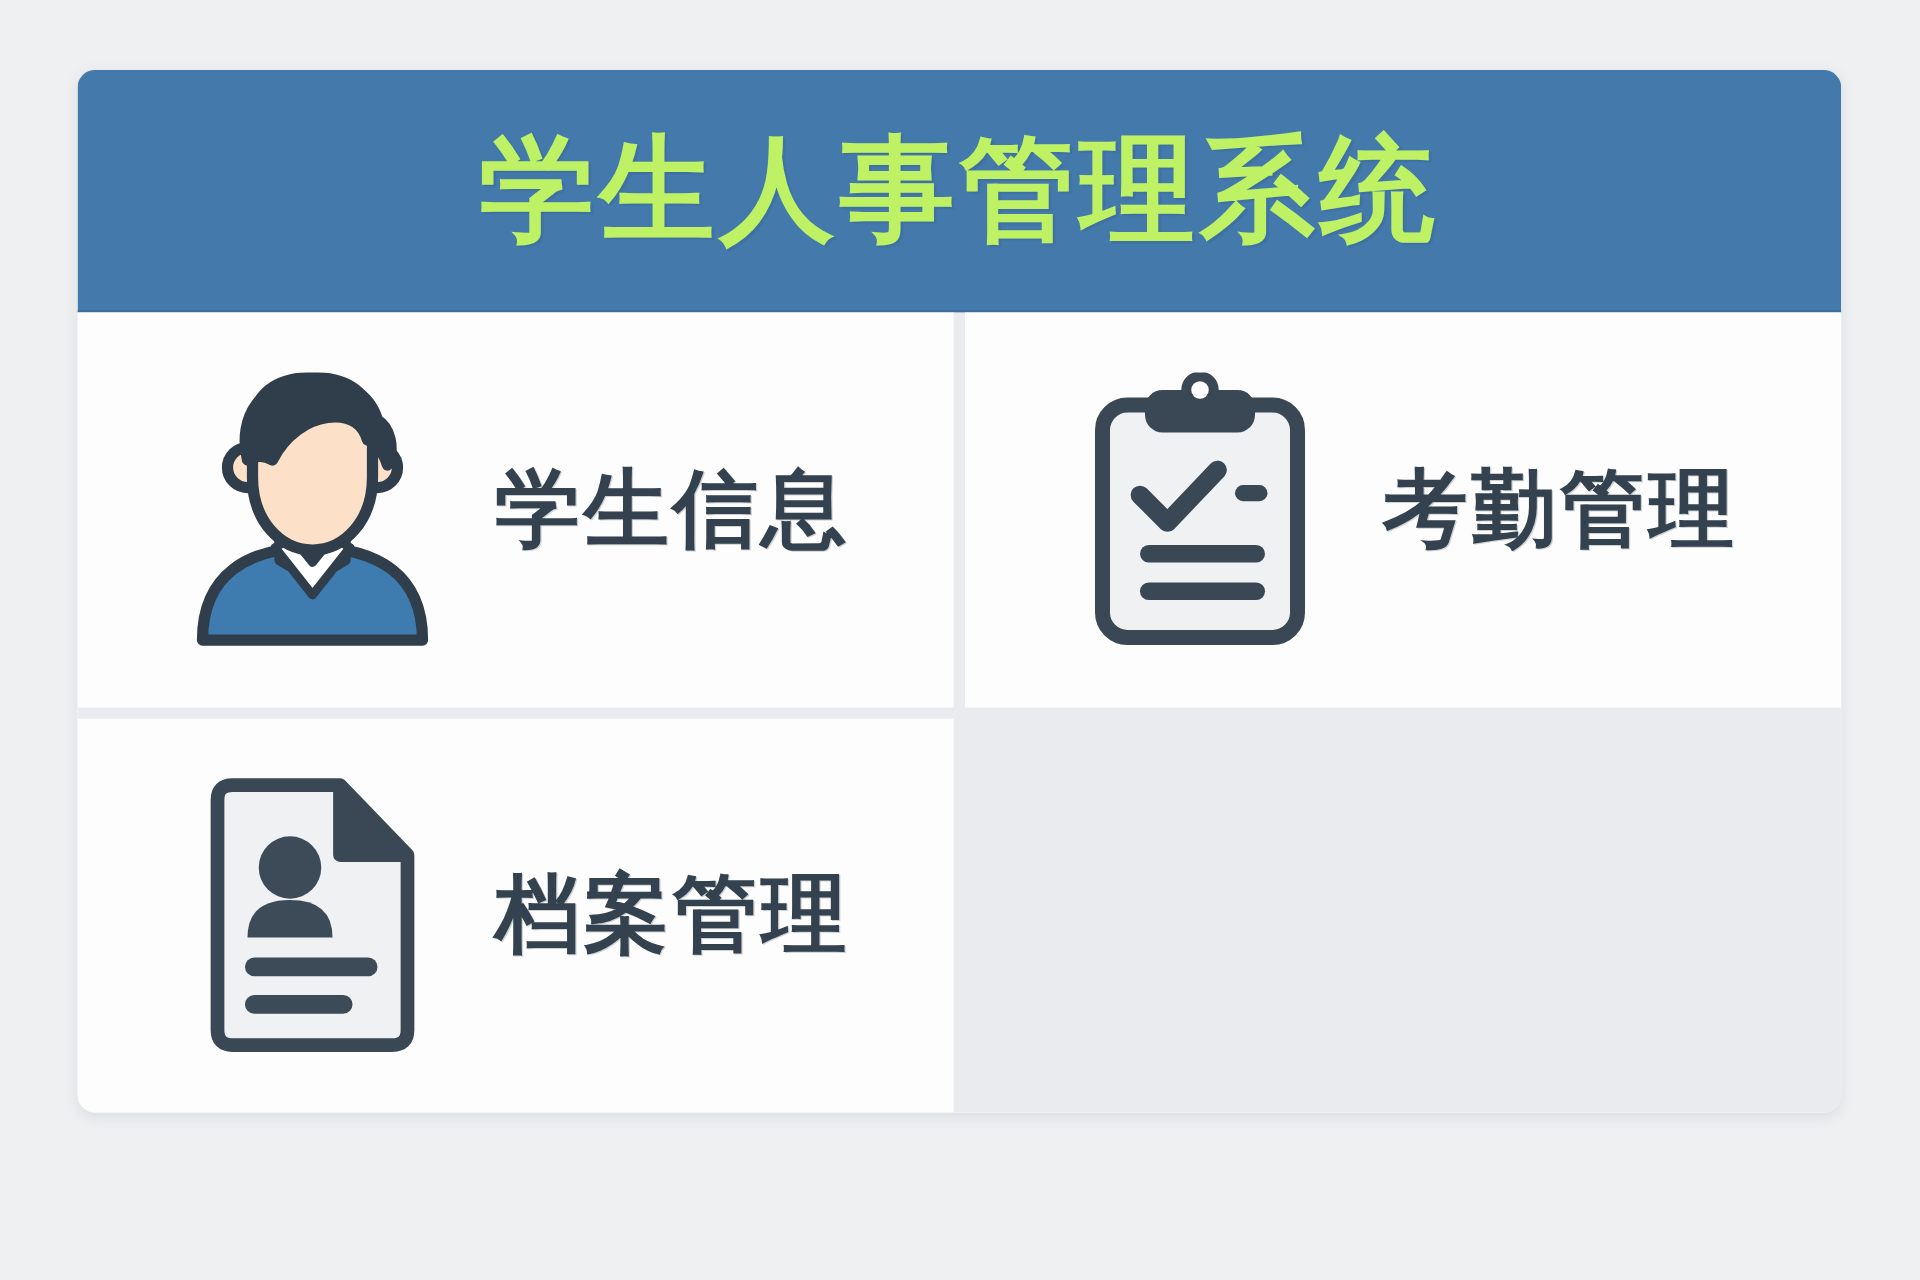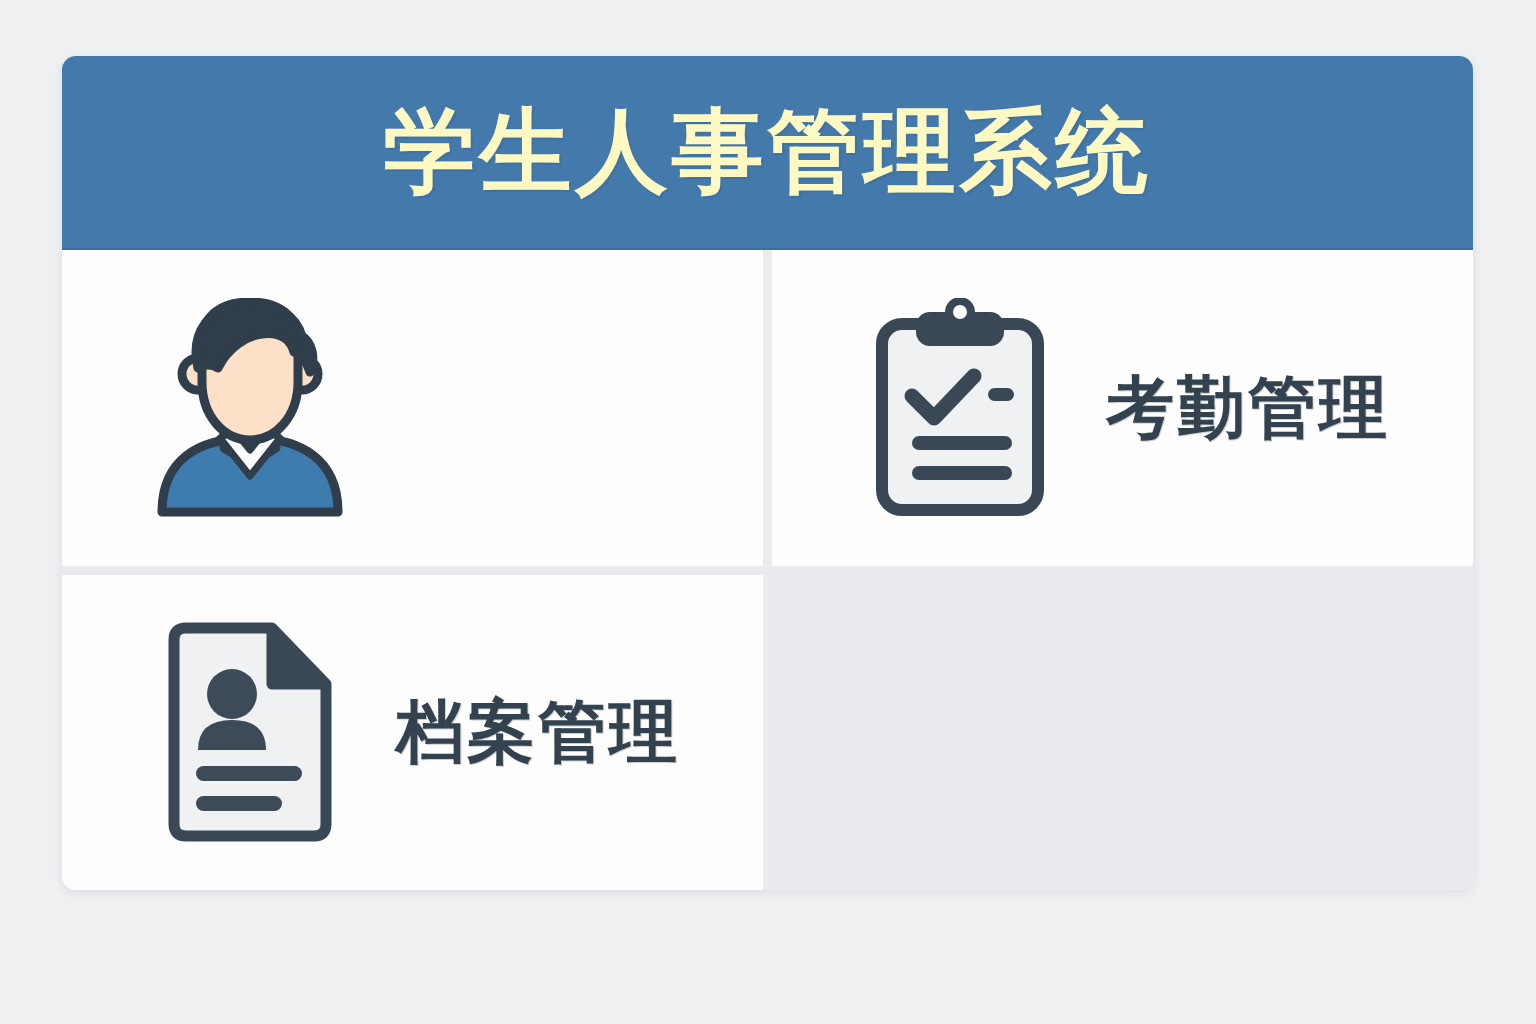--- a/index.html
+++ b/index.html
@@ -34,21 +34,21 @@
     height: 194px;
     flex: 0 0 194px;
     background: #4479ac;
     display: flex;
     align-items: center;
     justify-content: center;
     border-bottom: 2px solid #3c6d9e;
     box-sizing: border-box;
   }
   #app-title {
-    color: #fef9c3;
+    color: #bef264;
     font-size: 92px;
     font-weight: bold;
     letter-spacing: 4px;
     line-height: 1;
     white-space: nowrap;
     text-shadow: 2px 2px 1px rgba(40, 80, 120, 0.18);
   }
 
   
   #card-grid {
@@ -109,20 +109,21 @@
 
           <circle cx="48" cy="76" r="16" fill="#FCE0C8" stroke="#2F3E4A" stroke-width="9"></circle>
           <circle cx="152" cy="76" r="16" fill="#FCE0C8" stroke="#2F3E4A" stroke-width="9"></circle>
 
           <path d="M52 46 C52 16 72 4 100 4 C128 4 148 16 148 46 L148 84 C148 118 126 142 100 142 C74 142 52 118 52 84 Z" fill="#FCE0C8" stroke="#2F3E4A" stroke-width="9" stroke-linejoin="round"></path>
 
           <path d="M48 70 C40 36 58 6 100 6 C128 6 146 18 152 38 C162 44 166 60 160 74
                    C156 62 150 56 144 54 C140 40 128 34 112 36 C96 38 78 50 68 70 C62 66 54 66 48 70 Z" fill="#2F3E4A" stroke="#2F3E4A" stroke-width="9" stroke-linejoin="round"></path>
         </svg>
       </div>
+      <div class="card-label">学生信息</div>
     </div>
 
     <div class="card">
       <div class="card-icon">
         <svg viewBox="0 0 180 220" width="180" height="220">
           <rect x="12" y="26" width="156" height="186" rx="20" fill="#EFF1F3" stroke="#394854" stroke-width="12"></rect>
           <rect x="46" y="14" width="88" height="34" rx="14" fill="#394854"></rect>
           <circle cx="90" cy="14" r="15" fill="#394854"></circle>
           <circle cx="90" cy="14" r="7" fill="#FDFDFD"></circle>
           <path d="M42 98 L64 120 L104 78" fill="none" stroke="#394854" stroke-width="15" stroke-linecap="round" stroke-linejoin="round"></path>

